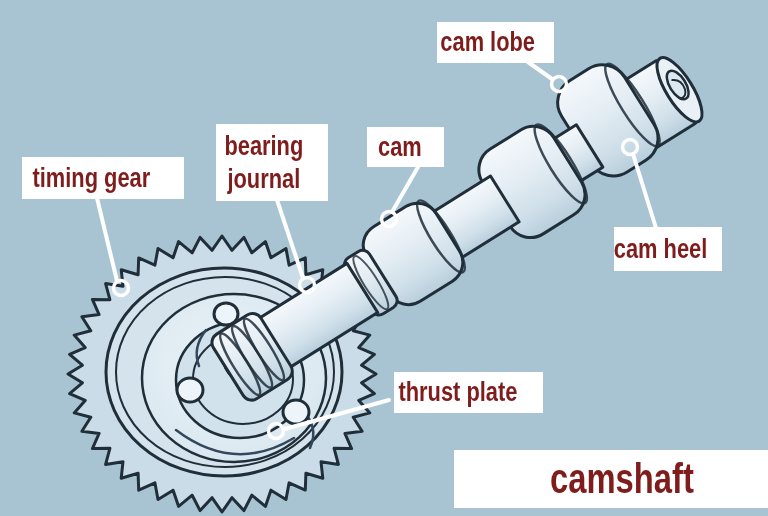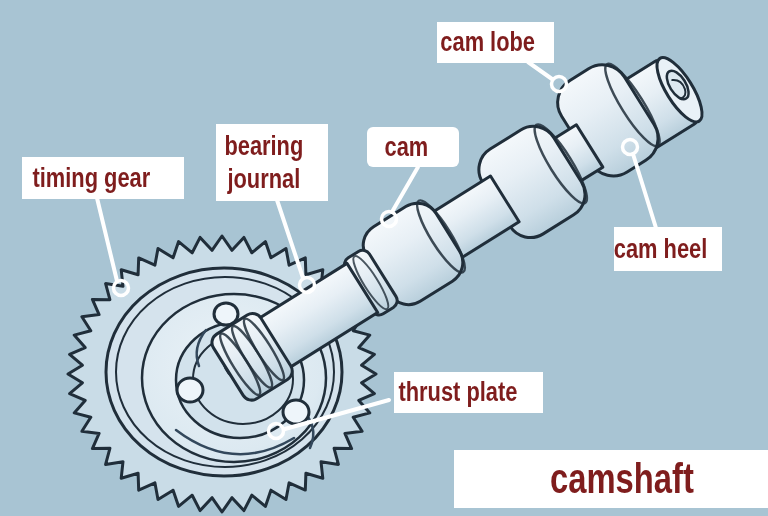--- a/index.html
+++ b/index.html
@@ -26,21 +26,21 @@
     display:block;
     width:128%;
     margin-left:-14%;
     transform:scaleX(0.78);
     transform-origin:50% 50%;
     white-space:nowrap;
   }
   .label .wrap{white-space:normal;}
   .lbl-timing-gear{left:22px;top:157px;width:162px;height:42px;}
   .lbl-bearing-journal{left:216px;top:124px;width:112px;height:77px;}
-  .lbl-cam{left:367px;top:127px;width:92px;height:40px;border-radius:6px;}
+  .lbl-cam{left:367px;top:127px;width:77px;height:40px;}
   .lbl-cam-lobe{left:437px;top:22px;width:117px;height:41px;}
   .lbl-cam-heel{left:614px;top:227px;width:108px;height:44px;}
   .lbl-thrust-plate{left:388px;top:372px;width:149px;height:41px;margin-left:6px;}
   .lbl-title{
     left:454px;top:450px;width:314px;height:58px;
     font-size:42px;
     padding-left:33px;
   }
 </style>
 </head>

